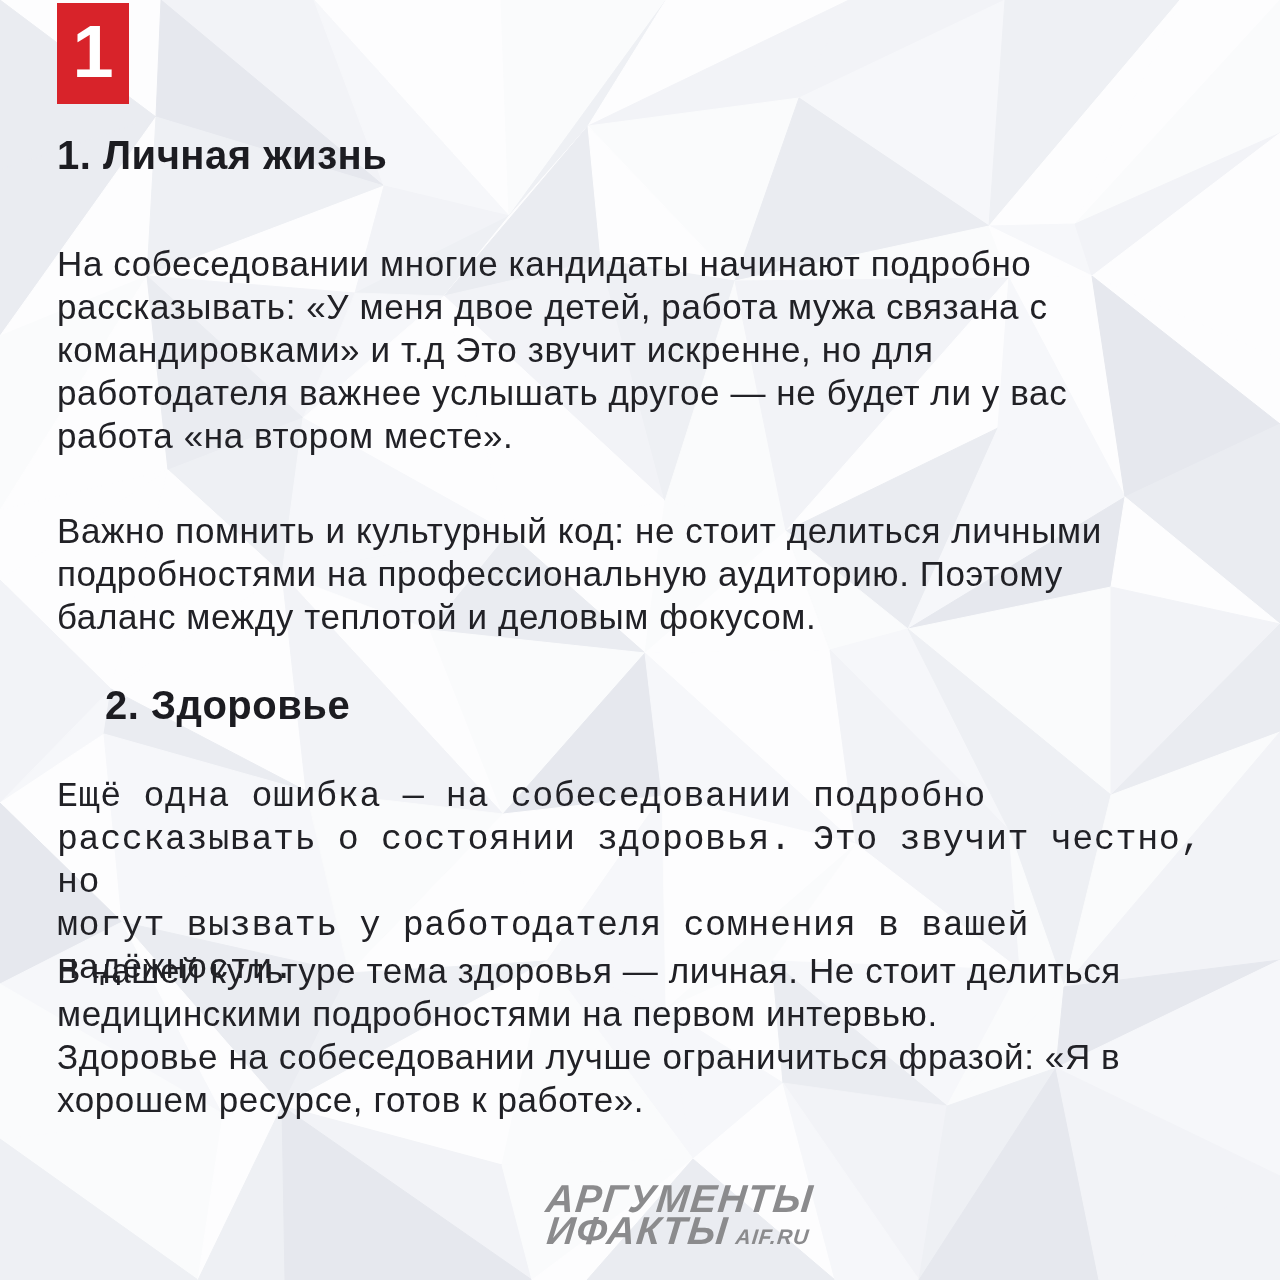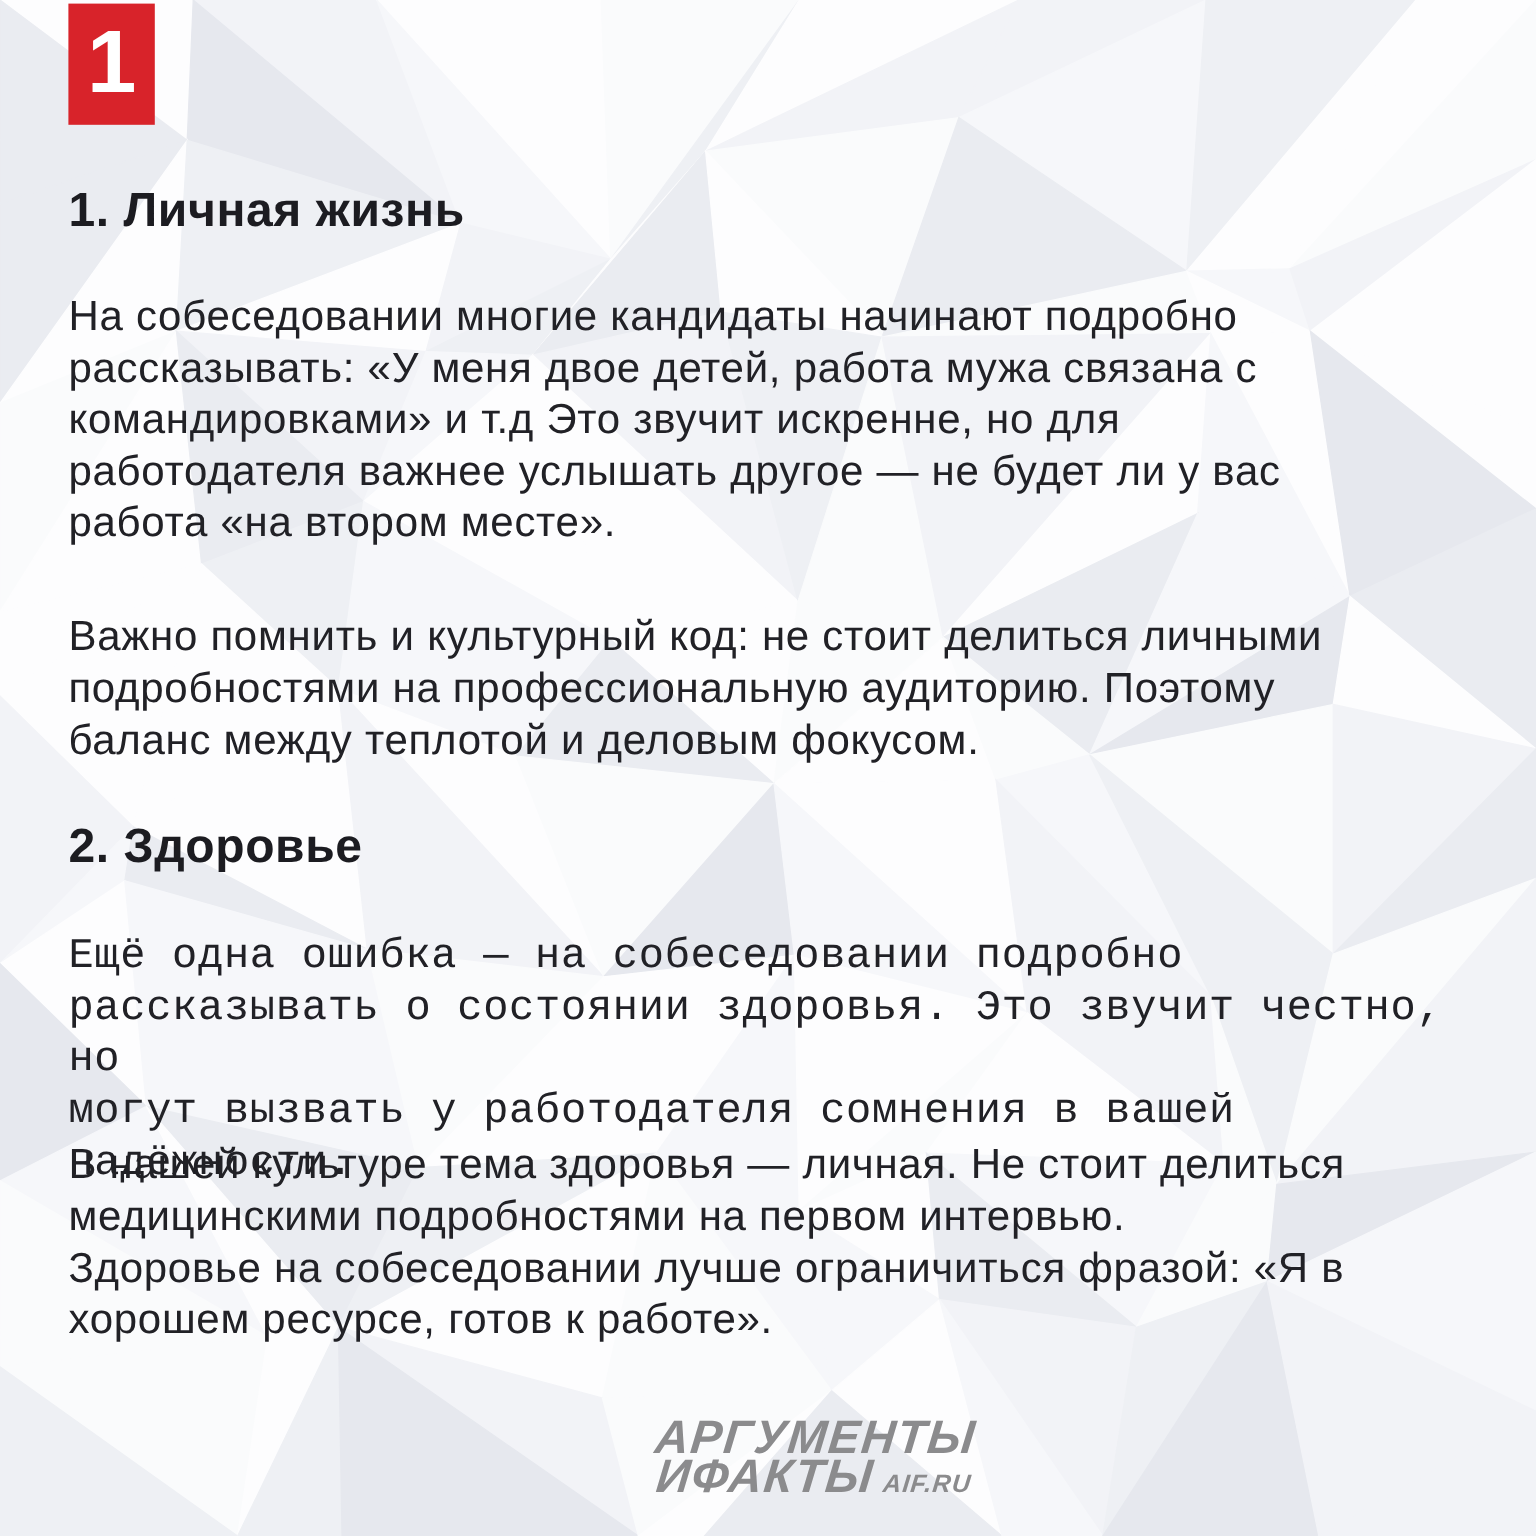--- a/index.html
+++ b/index.html
@@ -27,22 +27,22 @@
   .badge-number{
     color:#ffffff;font-size:74px;font-weight:bold;line-height:1;
     transform:translateY(-2px);
   }
 
   .heading{
     position:absolute;left:57px;z-index:1;
     font-size:40px;font-weight:bold;line-height:44px;letter-spacing:.5px;
     color:#1c1c21;white-space:pre;
   }
-  .h1{top:153px;text-align:center;}
-  .h2{top:683px;}
+  .h1{top:133px;text-align:center;}
+  .h2{top:683px;margin-left:48px;}
 
   .para{
     position:absolute;left:57px;width:1180px;z-index:1;
     font-size:35px;line-height:43px;letter-spacing:.6px;
     color:var(--text);white-space:pre-line;
   }
   .p1{top:242px;}
   .p2{top:509px;}
   .p3{top:776px;font-family:Liberation Mono, monospace;}
   .p4{top:949px;}

